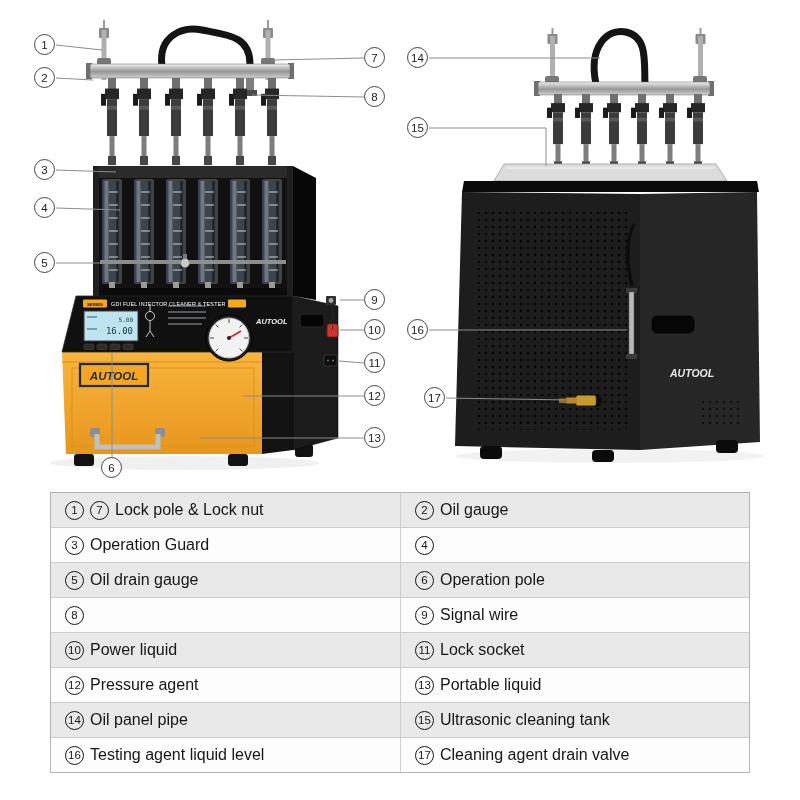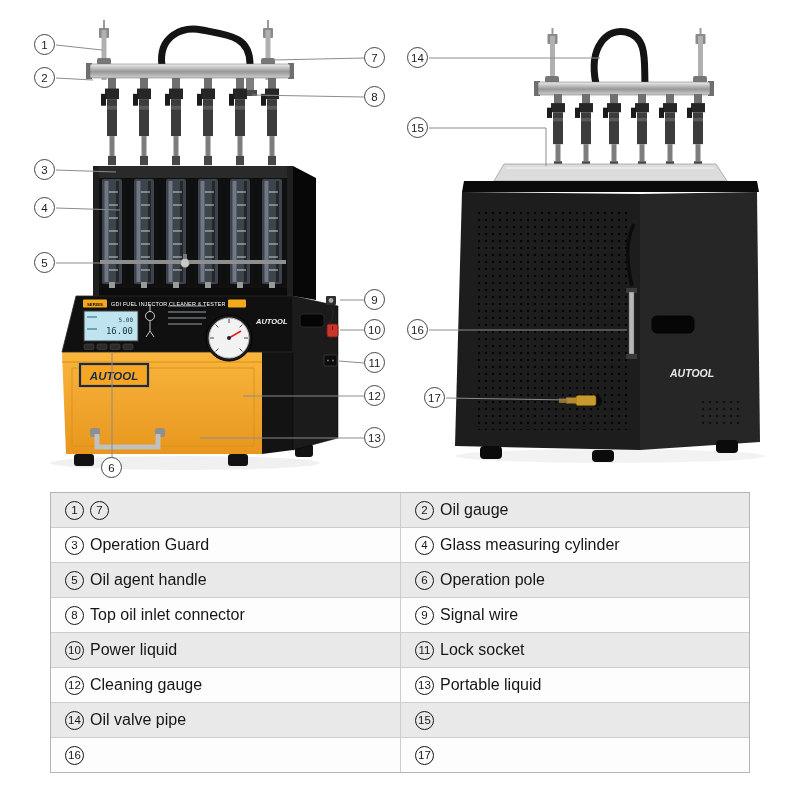--- a/index.html
+++ b/index.html
@@ -352,87 +352,89 @@
     </div>
   <div class="callout" style="left:424px;top:387px">
       <span>17</span>
     </div>
 
   <div class="parts-table">
       <div class="trow">
         <div class="tcell">
           <span class="cnum">1</span>
           <span class="cnum">7</span>
+          <span class="plabel">Lock pole &amp; Lock nut</span>
         </div>
         <div class="tcell">
           <span class="cnum">2</span>
           <span class="plabel">Oil gauge</span>
         </div>
       </div>
       <div class="trow">
         <div class="tcell">
           <span class="cnum">3</span>
           <span class="plabel">Operation Guard</span>
         </div>
         <div class="tcell">
           <span class="cnum">4</span>
-          <span class="plabel">Glass measuring cylinder</span>
         </div>
       </div>
       <div class="trow">
         <div class="tcell">
           <span class="cnum">5</span>
-          <span class="plabel">Oil agent handle</span>
+          <span class="plabel">Oil drain gauge</span>
         </div>
         <div class="tcell">
           <span class="cnum">6</span>
           <span class="plabel">Operation pole</span>
         </div>
       </div>
       <div class="trow">
         <div class="tcell">
           <span class="cnum">8</span>
-          <span class="plabel">Top oil inlet connector</span>
         </div>
         <div class="tcell">
           <span class="cnum">9</span>
           <span class="plabel">Signal wire</span>
         </div>
       </div>
       <div class="trow">
         <div class="tcell">
           <span class="cnum">10</span>
           <span class="plabel">Power liquid</span>
         </div>
         <div class="tcell">
           <span class="cnum">11</span>
           <span class="plabel">Lock socket</span>
         </div>
       </div>
       <div class="trow">
         <div class="tcell">
           <span class="cnum">12</span>
-          <span class="plabel">Cleaning gauge</span>
+          <span class="plabel">Pressure agent</span>
         </div>
         <div class="tcell">
           <span class="cnum">13</span>
           <span class="plabel">Portable liquid</span>
         </div>
       </div>
       <div class="trow">
         <div class="tcell">
           <span class="cnum">14</span>
-          <span class="plabel">Oil valve pipe</span>
+          <span class="plabel">Oil panel pipe</span>
         </div>
         <div class="tcell">
           <span class="cnum">15</span>
+          <span class="plabel">Ultrasonic cleaning tank</span>
         </div>
       </div>
       <div class="trow">
         <div class="tcell">
           <span class="cnum">16</span>
+          <span class="plabel">Testing agent liquid level</span>
         </div>
         <div class="tcell">
           <span class="cnum">17</span>
+          <span class="plabel">Cleaning agent drain valve</span>
         </div>
       </div>
     </div>
 </div>
 
 </body></html>

